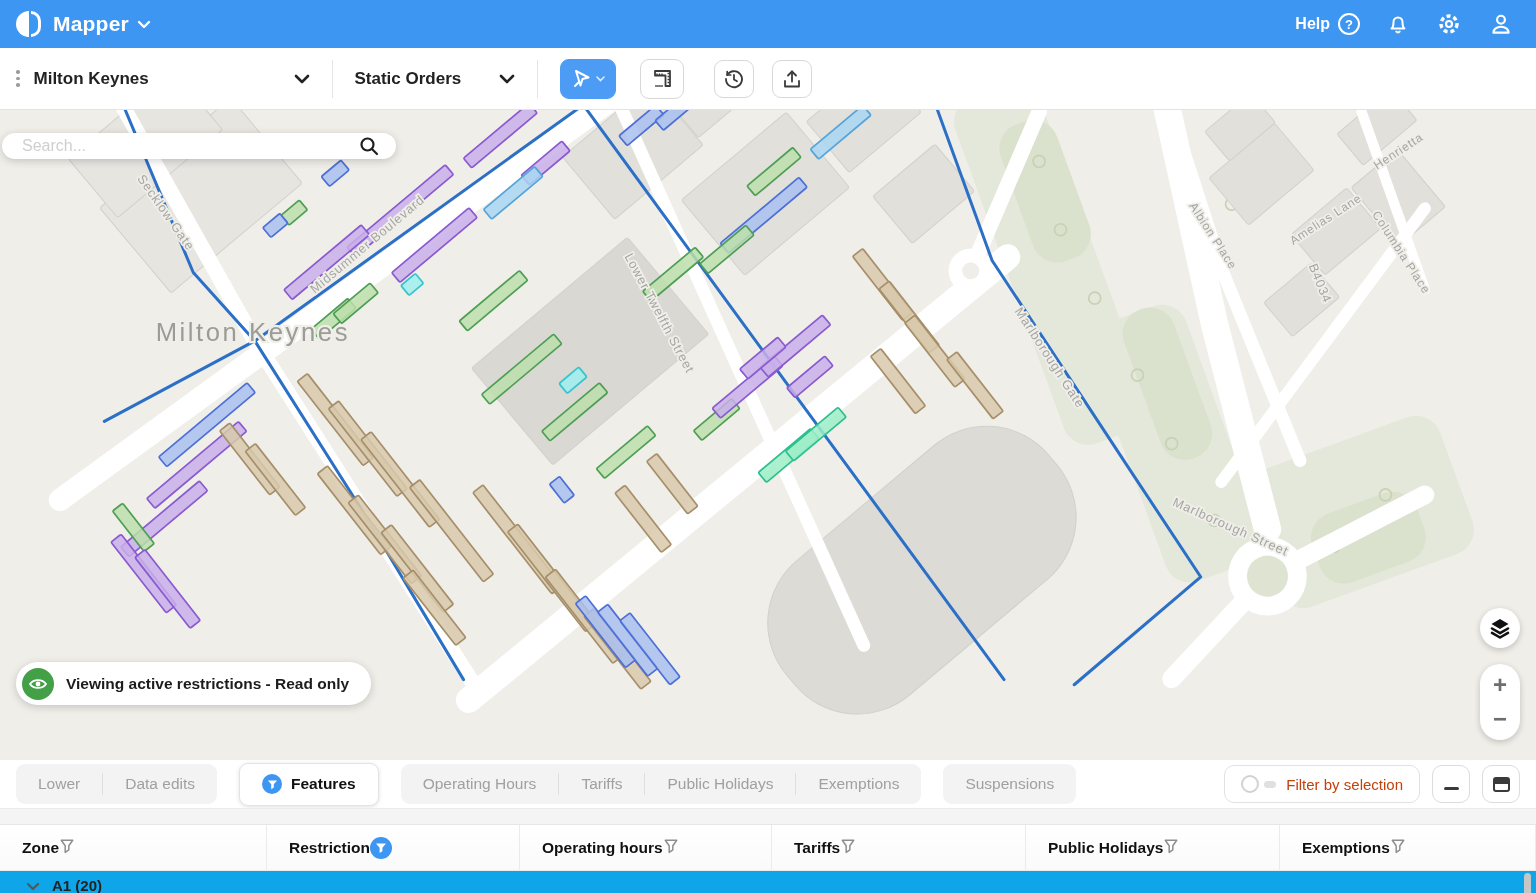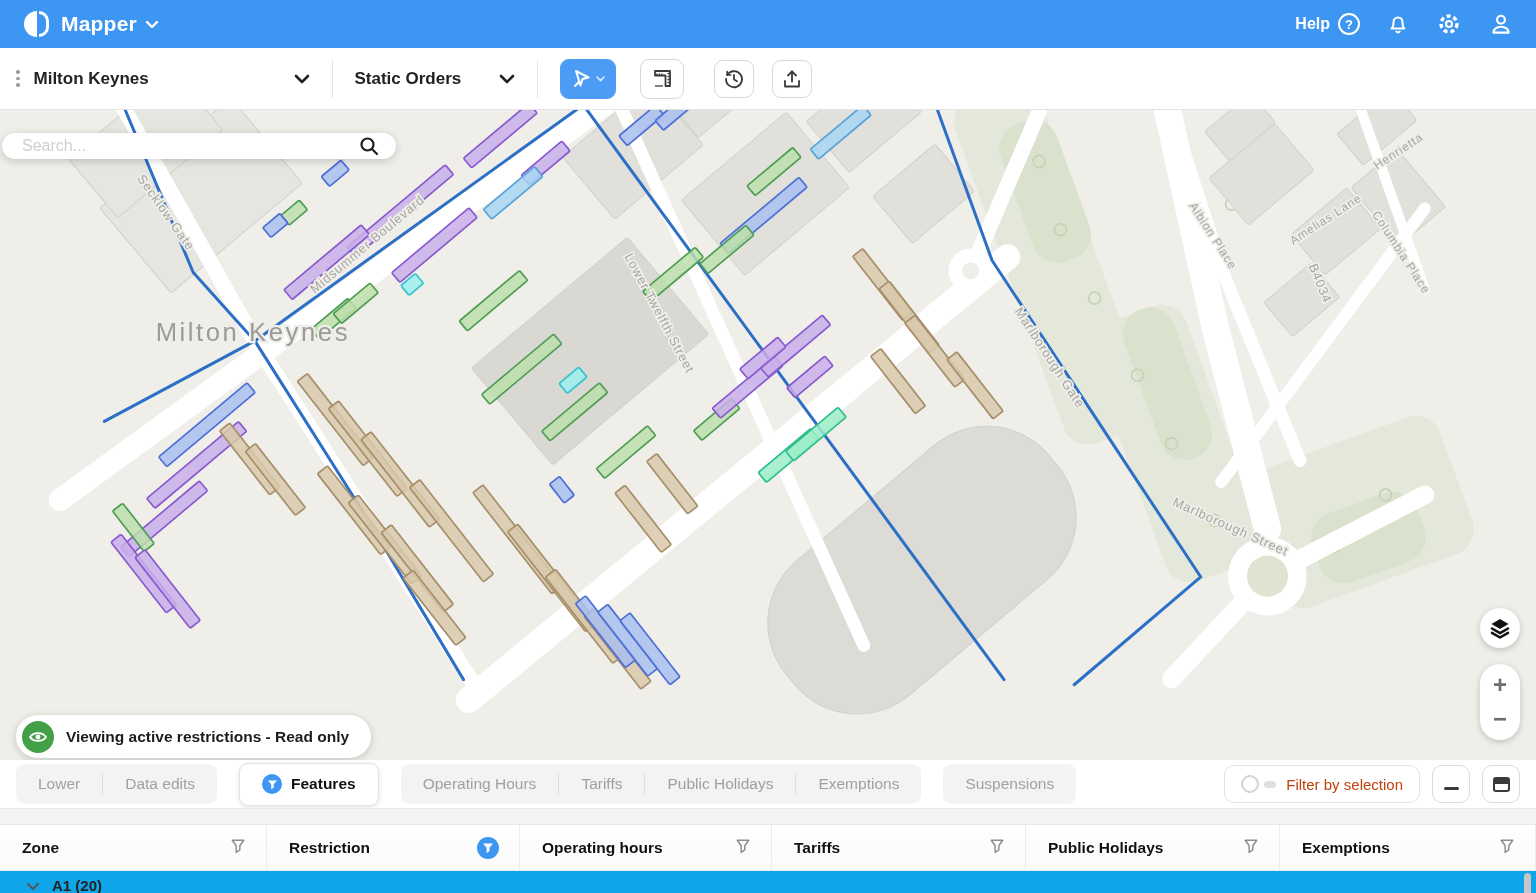--- a/index.html
+++ b/index.html
@@ -1,21 +1,21 @@
 <!DOCTYPE html>
 <html><head>
 <meta charset="utf-8">
 <style>
   * { box-sizing: border-box; margin: 0; padding: 0; }
   html,body { width:1536px; height:893px; overflow:hidden; background:#fff;
     font-family:"Liberation Sans", sans-serif; }
 
   
   .topbar { height:48px; background:#3D96F2; display:flex; align-items:center;
-    padding:0 22px 0 24px; color:#fff; }
+    padding:0 22px 0 16px; color:#fff; }
   .logo { width:27px; height:26px; display:flex; align-items:center; margin-right:10px; }
   .logo .half { width:13px; height:26px; background:#fff; border-radius:13px 0 0 13px; }
   .logo .bracket { width:10px; height:26px; border:3.5px solid #fff; border-left:none;
     border-radius:0 13px 13px 0; margin-left:2px; }
   .brand { font-size:21px; font-weight:bold; letter-spacing:.2px; }
   .chev { margin-left:8px; display:flex; }
   .topbar-right { margin-left:auto; display:flex; align-items:center; gap:26px; }
   .help-wrap { display:flex; align-items:center; gap:8px; font-size:16px; font-weight:bold; }
   .qmark { width:22px; height:22px; border:2px solid #fff; border-radius:50%;
     display:flex; align-items:center; justify-content:center; font-size:13px; font-weight:bold; }
@@ -39,21 +39,21 @@
 
   
   .map { position:relative; height:650px; background:#EFEEE9; overflow:hidden; }
   .map svg.canvas { position:absolute; left:0; top:0; }
   .search-pill { position:absolute; left:2px; top:23px; width:394px; height:26px;
     background:#fff; border-radius:21px; box-shadow:0 2px 8px rgba(0,0,0,.18);
     display:flex; align-items:center; padding:0 16px 0 20px; }
   .search-pill input { flex:1; border:none; outline:none; font-size:16px; color:#444;
     font-family:"Liberation Sans", sans-serif; background:transparent; }
   .search-pill input::placeholder { color:#CFCFCF; }
-  .status-pill { position:absolute; left:16px; top:605px; height:43px; background:#fff;
+  .status-pill { position:absolute; left:16px; top:552px; height:43px; background:#fff;
     border-radius:22px; box-shadow:0 2px 8px rgba(0,0,0,.18); display:flex;
     align-items:center; padding:0 22px 0 6px; gap:12px; }
   .eye-circle { width:32px; height:32px; border-radius:50%; background:#44A047;
     display:flex; align-items:center; justify-content:center; }
   .status-text { font-size:15.5px; font-weight:bold; color:#1C1C1C; }
   .layers-btn { position:absolute; right:16px; top:498px; width:40px; height:40px;
     border-radius:50%; background:#fff; box-shadow:0 2px 6px rgba(0,0,0,.2);
     display:flex; align-items:center; justify-content:center; cursor:pointer; }
   .zoom-ctl { position:absolute; right:16px; top:554px; width:40px; height:76px;
     border-radius:20px; background:#fff; box-shadow:0 2px 6px rgba(0,0,0,.2);
@@ -81,21 +81,21 @@
   .filter-pill span { font-size:15px; color:#c2410c; }
   .win-btn { width:38px; height:38px; border:1px solid #DCDCDC; border-radius:10px;
     background:#fff; display:flex; align-items:center; justify-content:center; cursor:pointer; }
   .minus-glyph { width:15px; height:3px; background:#3A3A3A; border-radius:2px; margin-top:8px; }
   .panel-glyph { width:17px; height:15px; border:2px solid #3A3A3A; border-radius:3px; position:relative; }
   .panel-glyph::before { content:""; position:absolute; left:-0px; top:0; width:13px; height:5px;
     background:#3A3A3A; }
   .tab-strip-gap { height:16px; background:#F4F4F4; border-top:1px solid #EAEAEA; }
   .table-head { height:47px; display:flex; background:linear-gradient(#FFFFFF,#FAFAFA);
     border-top:1px solid #E6E6E6; border-bottom:1px solid #ECECEC; }
-  .th { display:flex; align-items:center; justify-content:space-between;
+  .th { display:flex; align-items:center; justify-content:flex-start;
     padding:0 20px 0 22px; border-right:1px solid #EBEBEB; cursor:pointer; }
   .th .lbl { font-size:15.5px; font-weight:bold; color:#111; }
   .blue-funnel { width:22px; height:22px; border-radius:50%; background:#3D96F2;
     display:flex; align-items:center; justify-content:center; }
   .first-row { height:22px; display:flex; align-items:flex-start; padding:6px 0 0 26px;
     gap:12px; background:#0ea5e9; position:relative; }
   .first-row .rlbl { font-size:15px; font-weight:bold; color:#222; }
   .vscroll { position:absolute; right:5px; top:2px; width:7px; height:34px;
     background:#C6C6C6; border-radius:4px; }
 </style>

